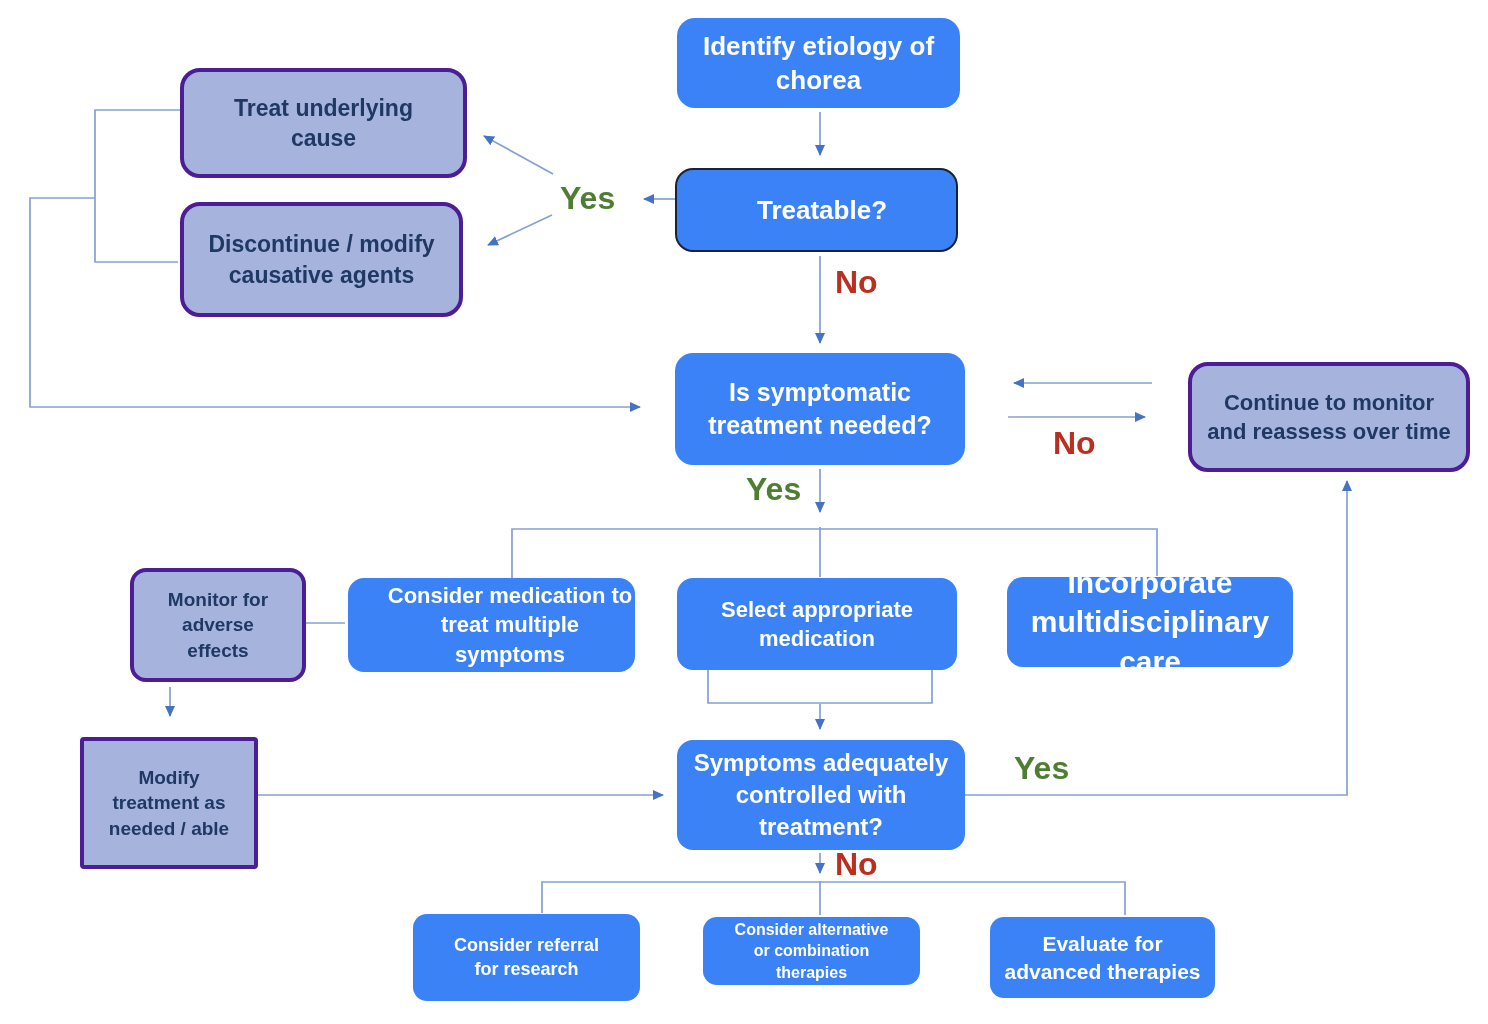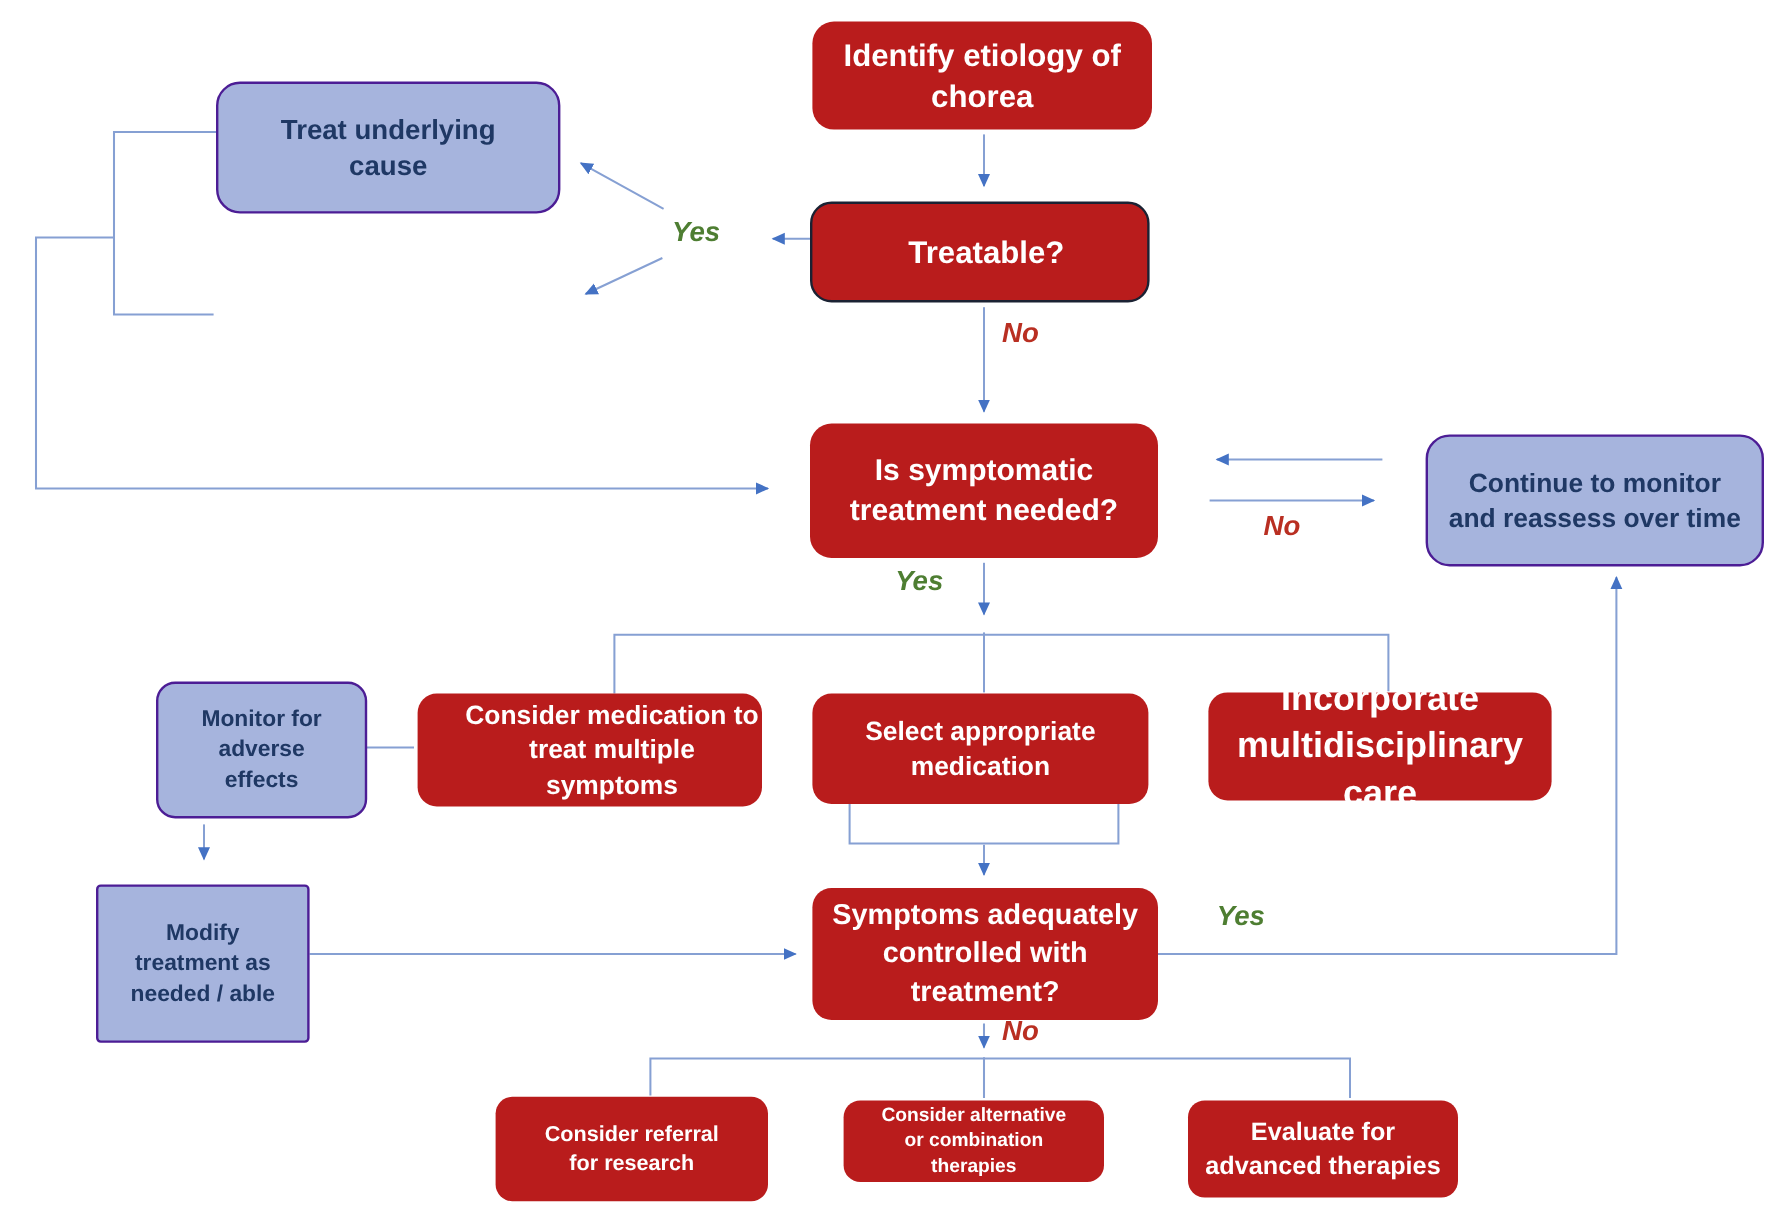--- a/index.html
+++ b/index.html
@@ -14,38 +14,37 @@
   .node{
     position:absolute;
     display:flex;align-items:center;justify-content:center;
     text-align:center;
     box-sizing:border-box;
     font-weight:700;
     line-height:1.32;
     white-space:pre-line;
   }
   .dark{
-    background:#b91c1c;
+    background:#3b82f6;
     color:#ffffff;
   }
   .light{
     background:#A6B4DD;
     color:#1F3864;
-    border:2px solid #4c1d95;
+    border:4px solid #4c1d95;
   }
   .decision-outline{
     border:2.5px solid #1B2233;
     padding-left:11px;
   }
   .edge-label{
     position:absolute;
     font-weight:700;
-    font-size:23px;
+    font-size:32px;
     line-height:1;
-    font-style:italic;
   }
   .yes{color:#4E7E32;}
   .no{color:#B92F22;}
 </style>
 </head>
 <body>
 
 <div id="canvas">
 
   <svg id="wires" viewBox="0 0 1488 1024" xmlns="http://www.w3.org/2000/svg">
@@ -97,20 +96,22 @@
   </svg>
 
   <div class="node dark" style="left:677px;top:18px;width:283px;height:90px;border-radius:18px;font-size:26px;">Identify etiology of
 chorea</div>
 
   <div class="node dark decision-outline" style="left:675px;top:168px;width:283px;height:84px;border-radius:18px;font-size:26px;">Treatable?</div>
 
   <div class="node light" style="left:180px;top:68px;width:287px;height:110px;border-radius:20px;font-size:23px;">Treat underlying
 cause</div>
 
+  <div class="node light" style="left:180px;top:202px;width:283px;height:115px;border-radius:20px;font-size:23px;">Discontinue / modify
+causative agents</div>
 
   <div class="node dark" style="left:675px;top:353px;width:290px;height:112px;border-radius:18px;font-size:25px;">Is symptomatic
 treatment needed?</div>
 
   <div class="node light" style="left:1188px;top:362px;width:282px;height:110px;border-radius:20px;font-size:22px;">Continue to monitor
 and reassess over time</div>
 
   <div class="node dark" style="left:348px;top:578px;width:287px;height:94px;border-radius:16px;font-size:22px;padding-left:37px;">Consider medication to
 treat multiple
 symptoms</div>

